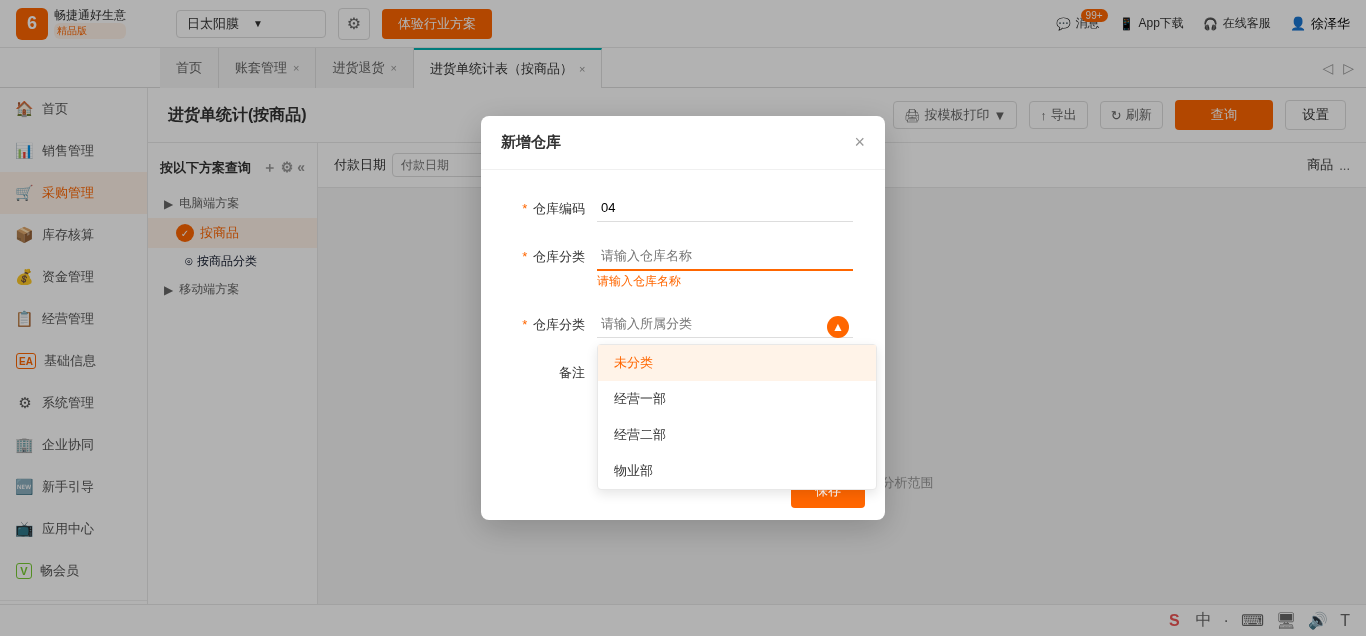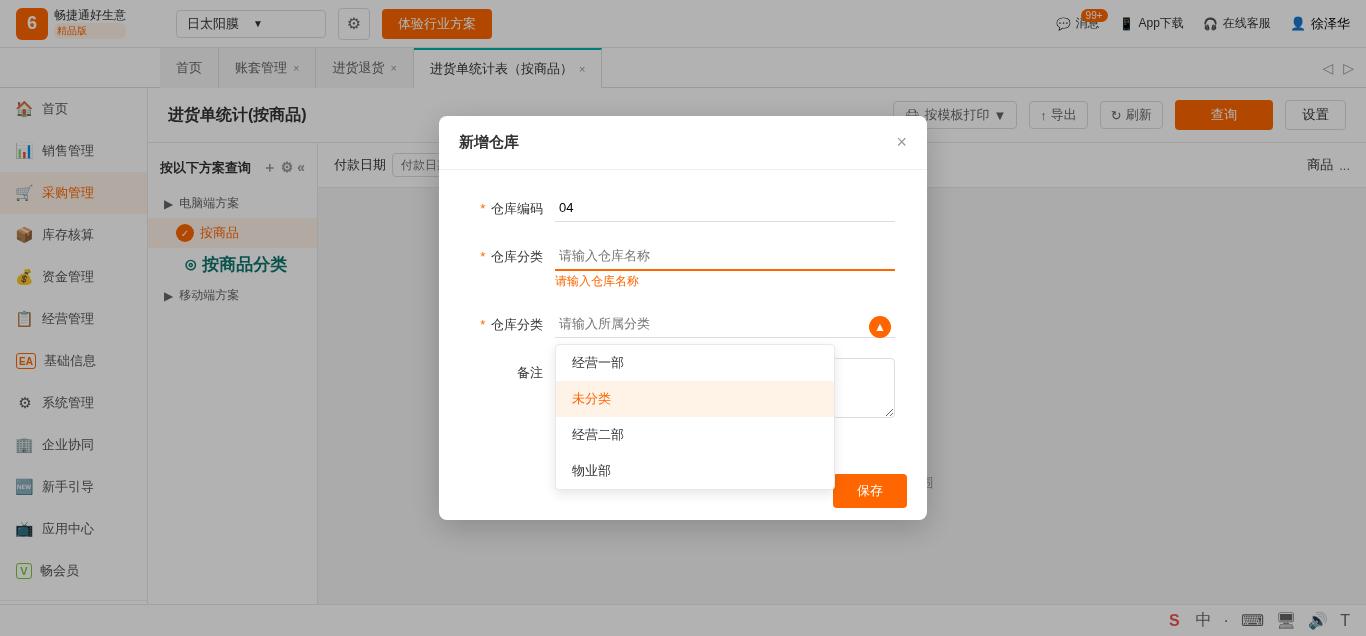--- a/index.html
+++ b/index.html
@@ -153,21 +153,21 @@
       top: 0; left: 0; right: 0; bottom: 0;
       background: rgba(0,0,0,0.3);
       z-index: 100;
       display: flex; align-items: center; justify-content: center;
     }
 
     
     .dialog {
       background: #fff;
       border-radius: 8px;
-      width: 488px;
+      width: 404px;
       box-shadow: 0 8px 32px rgba(0,0,0,0.2);
       position: relative;
       z-index: 200;
     }
     .dialog-header {
       padding: 16px 20px;
       border-bottom: 1px solid #f0f0f0;
       display: flex; align-items: center; justify-content: space-between;
     }
     .dialog-title { font-size: 15px; font-weight: bold; color: #333; }
@@ -255,21 +255,21 @@
     .tree-section-title {
       display: flex; align-items: center; gap: 6px;
       padding: 6px 12px 6px 16px; color: #666; font-size: 12px; cursor: pointer;
     }
     .tree-item {
       padding: 6px 12px 6px 28px; color: #333; font-size: 13px; cursor: pointer;
       display: flex; align-items: center; gap: 6px;
     }
     .tree-item.active { color: #f60; background: #fff3e8; }
     .tree-child {
-      padding: 5px 12px 5px 36px; color: #0f766e; font-size: 17px; cursor: pointer; font-weight: bold;
+      padding: 5px 12px 5px 36px; color: #0f172a; font-size: 12px; cursor: pointer;
     }
     .circle-icon {
       width: 18px; height: 18px; border-radius: 50%;
       background: #f60; display: flex; align-items: center; justify-content: center;
       color: #fff; font-size: 10px; flex-shrink: 0;
     }
 
     .content-main {
       flex: 1; overflow: hidden; display: flex; flex-direction: column;
     }
@@ -522,22 +522,22 @@
 
       <div class="form-row">
         <div class="form-label">
           <span class="required">*</span>
           <span>仓库分类</span>
         </div>
         <div class="dropdown-wrapper">
           <input class="dropdown-input" placeholder="请输入所属分类" style="">
           <div class="dropdown-arrow">▲</div>
           <div class="dropdown-list">
+            <div class="dropdown-item selected">未分类</div>
             <div class="dropdown-item">经营一部</div>
-            <div class="dropdown-item selected">未分类</div>
             <div class="dropdown-item">经营二部</div>
             <div class="dropdown-item">物业部</div>
           </div>
         </div>
       </div>
 
       <div class="form-row">
         <div class="form-label">
           <span>备注</span>
         </div>

